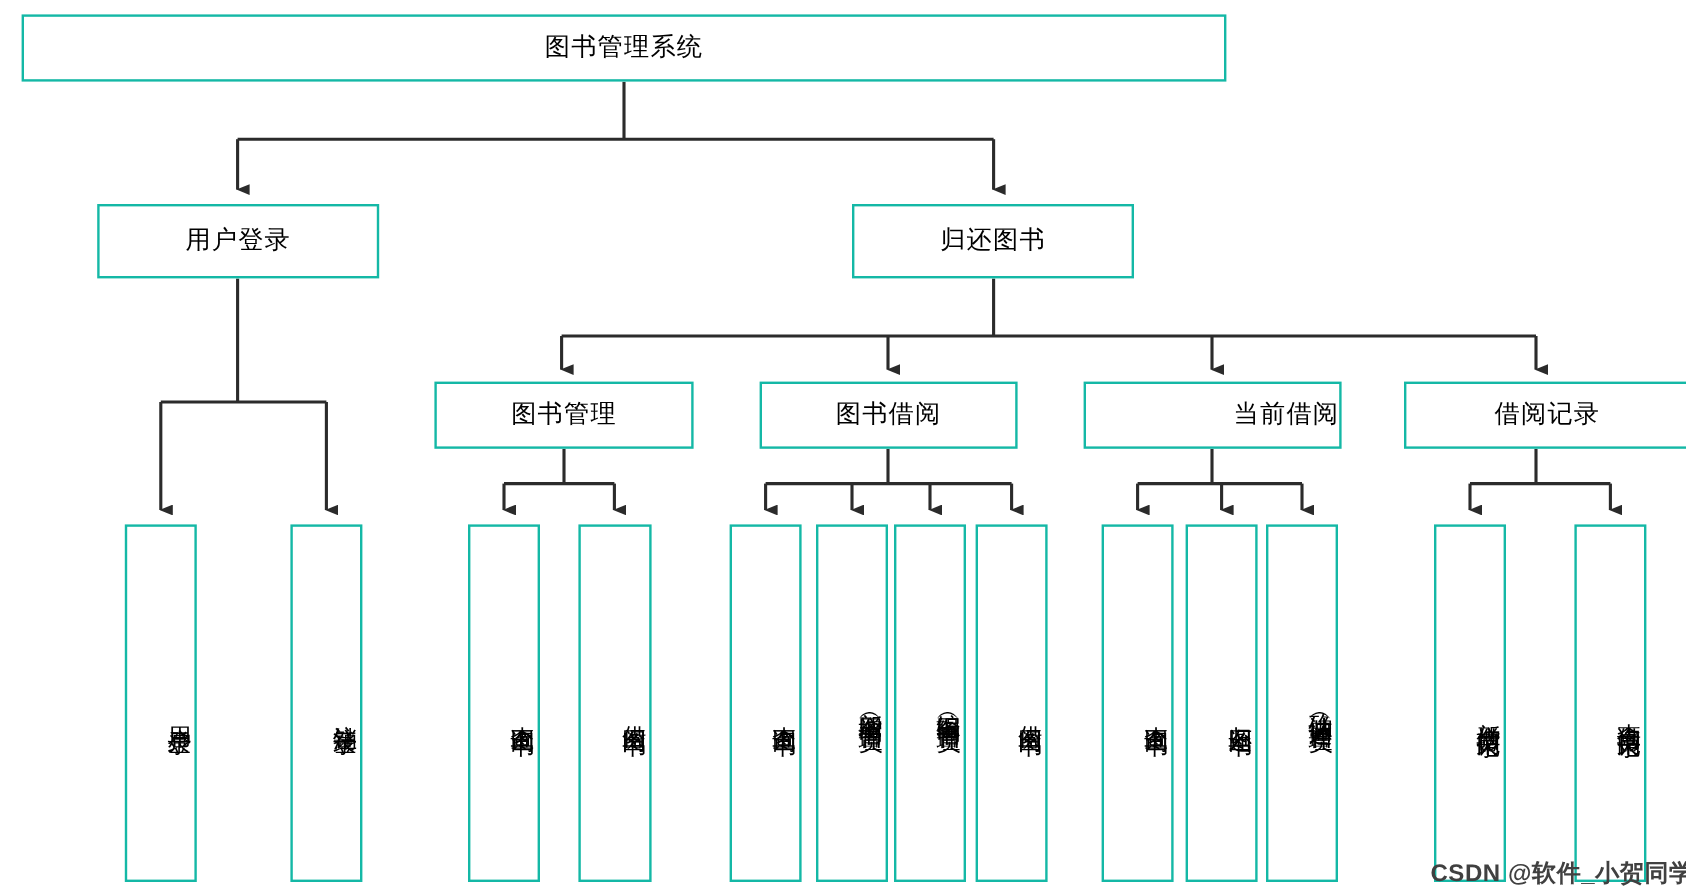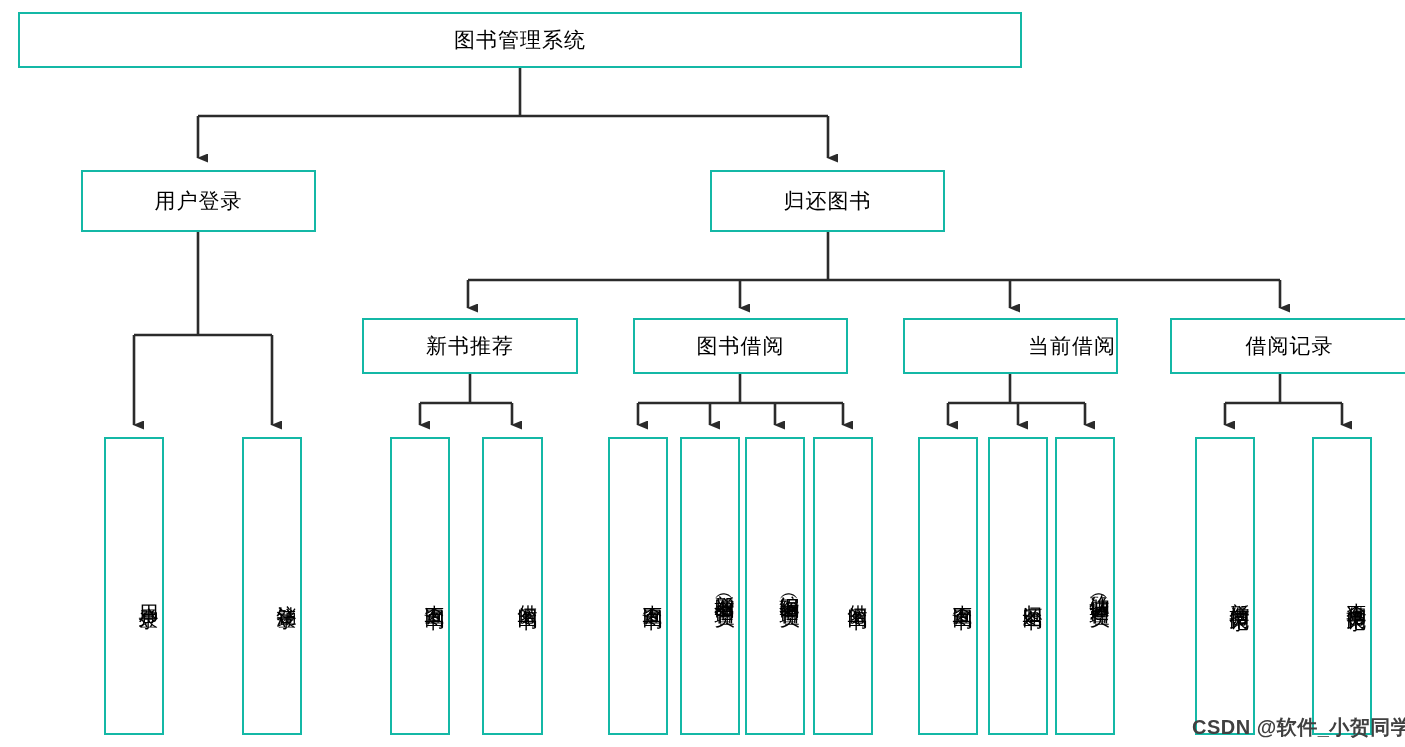--- a/index.html
+++ b/index.html
@@ -124,21 +124,21 @@
   </div>
 
   <div class="node horiz" style="left:81px; top:170px; width:235px; height:62px;">
     <span class="node-label">用户登录</span>
   </div>
   <div class="node horiz" style="left:710px; top:170px; width:235px; height:62px;">
     <span class="node-label">归还图书</span>
   </div>
 
   <div class="node horiz" style="left:362px; top:318px; width:216px; height:56px;">
-    <span class="node-label">新书推荐</span>
+    <span class="node-label">图书管理</span>
   </div>
   <div class="node horiz" style="left:633px; top:318px; width:215px; height:56px;justify-content:center;">
     <span class="node-label">图书借阅</span>
   </div>
   <div class="node horiz" style="left:903px; top:318px; width:215px; height:56px;justify-content:flex-end;">
     <span class="node-label">当前借阅</span>
   </div>
   <div class="node horiz" style="left:1170px; top:318px; width:239px; height:56px;">
     <span class="node-label">借阅记录</span>
   </div>

